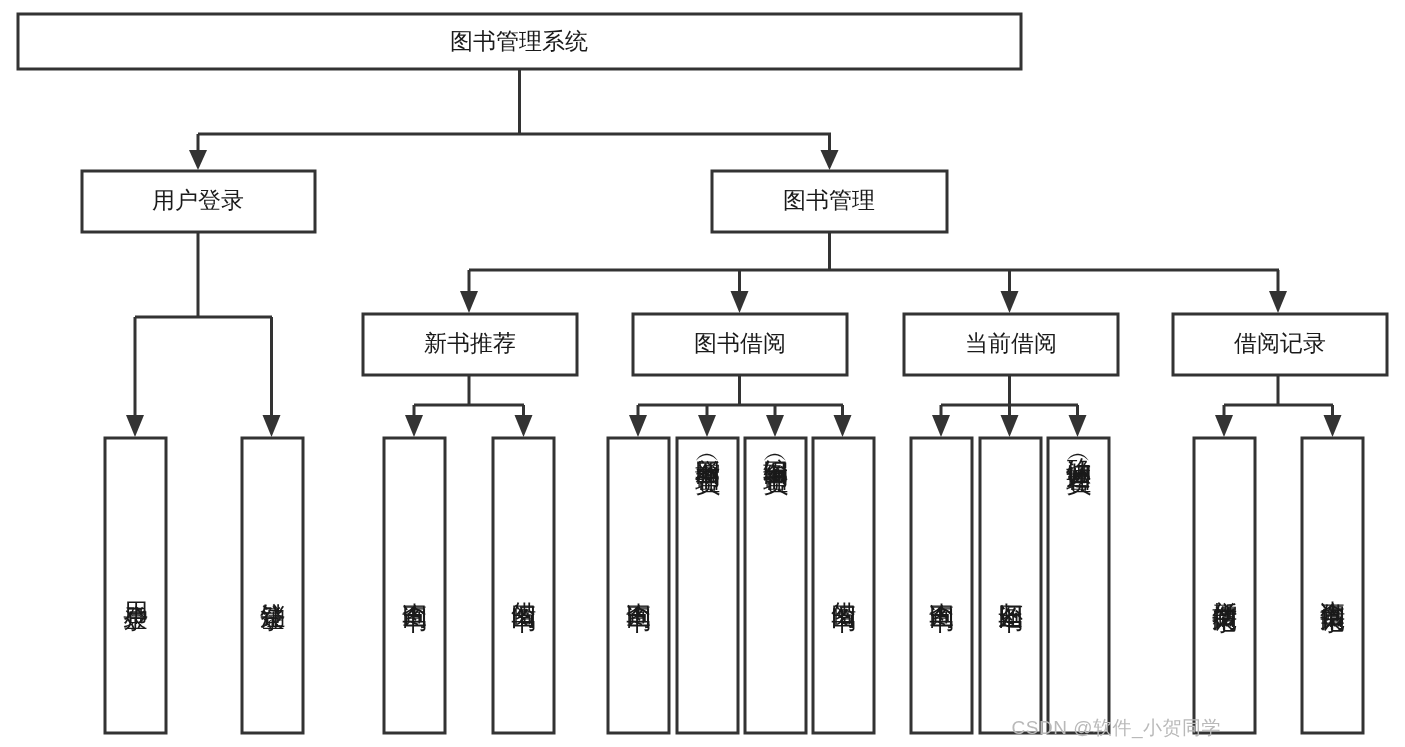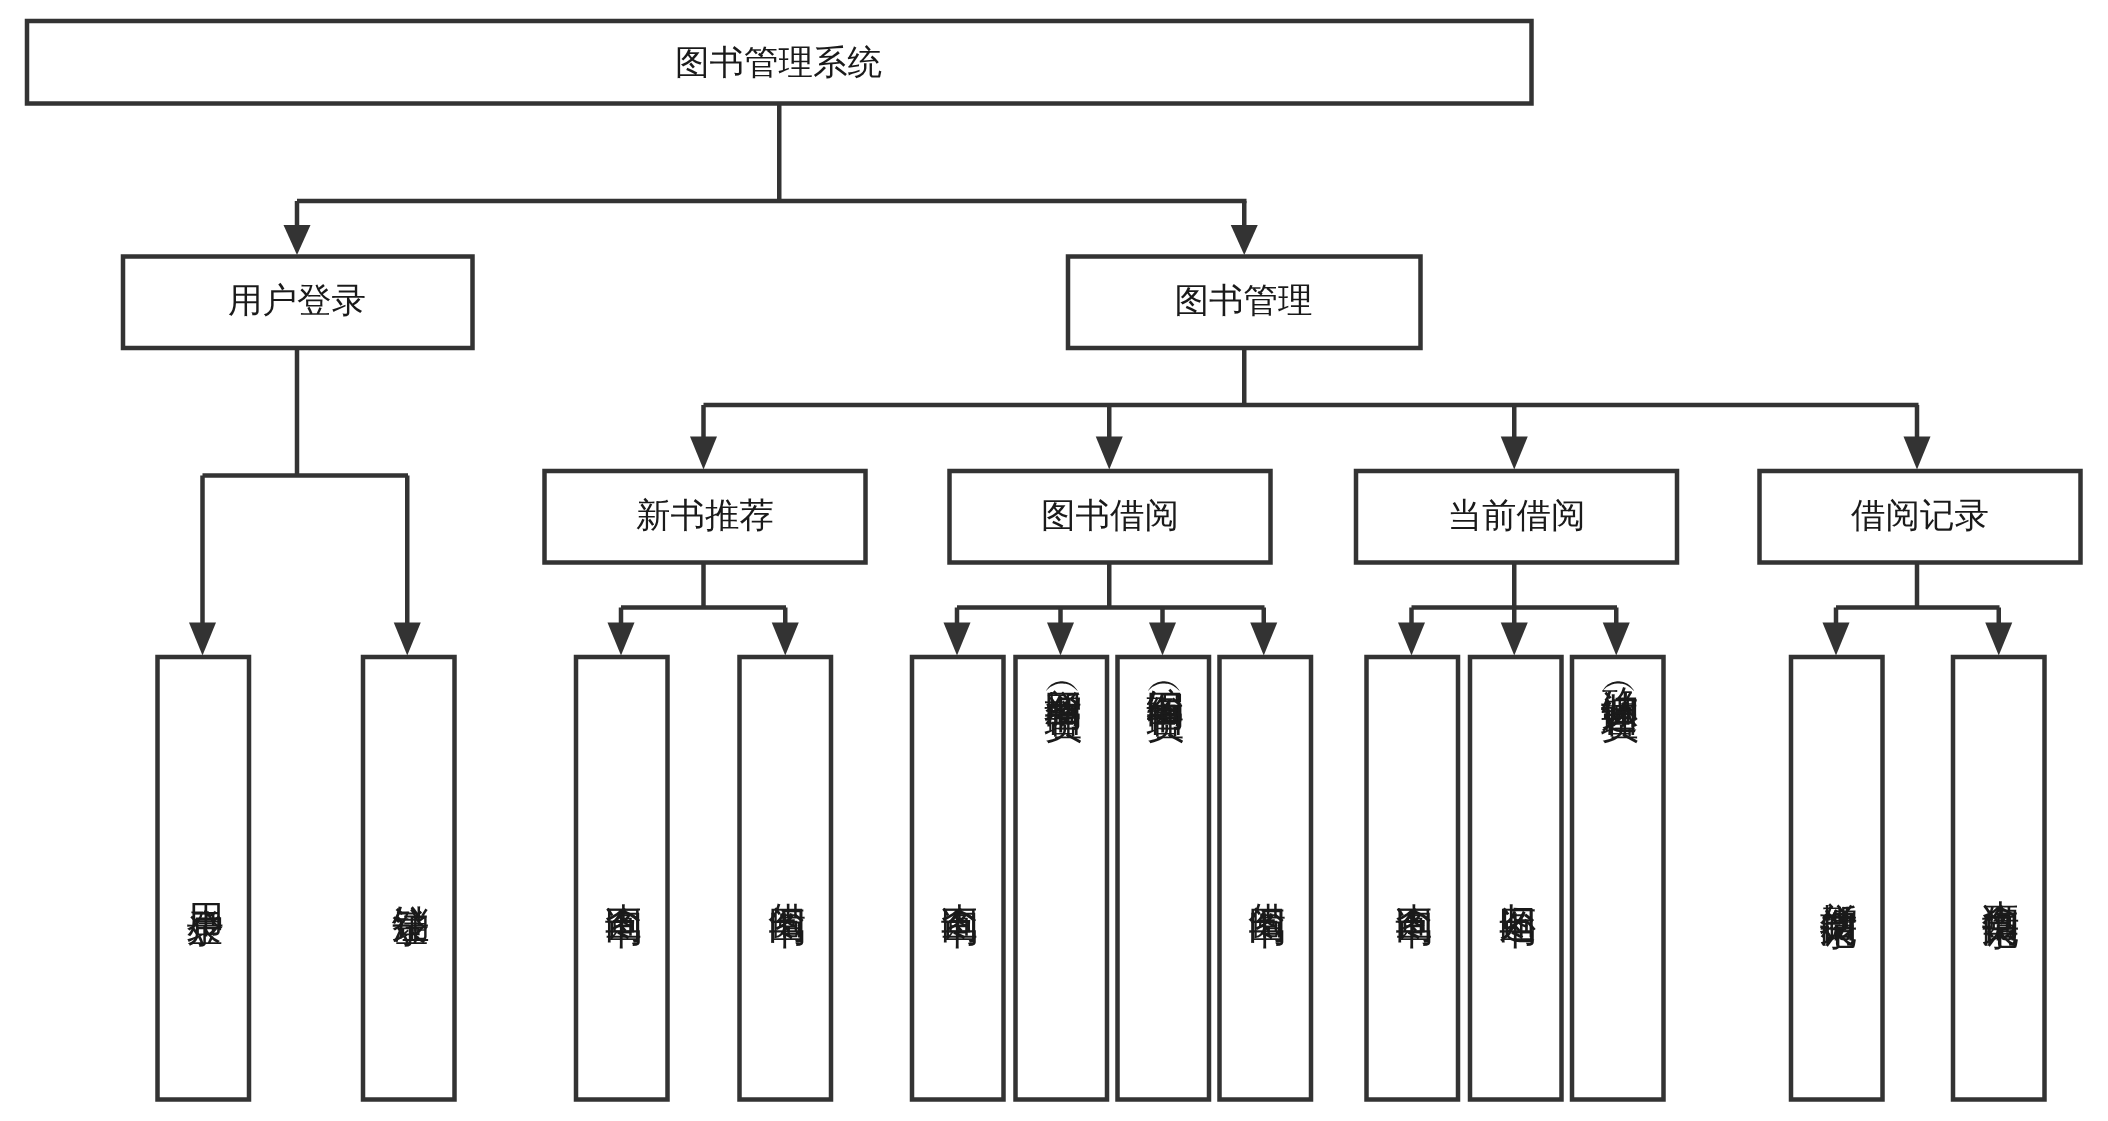--- a/index.html
+++ b/index.html
@@ -227,14 +227,15 @@
   <div class="leaf-label-wrap" style="left:1048px; top:438px; width:61px; height:295px; align-items:flex-start;">
     <span class="leaf-label">确认归还（管理员）</span>
   </div>
   <div class="leaf-label-wrap" style="left:1194px; top:438px; width:61px; height:295px;">
     <span class="leaf-label">新增借阅记录</span>
   </div>
   <div class="leaf-label-wrap" style="left:1302px; top:438px; width:61px; height:295px;">
     <span class="leaf-label">查询借阅记录</span>
   </div>
 
+  <div class="watermark">CSDN @软件_小贺同学</div>
 
 </div>
 
 </body></html>

